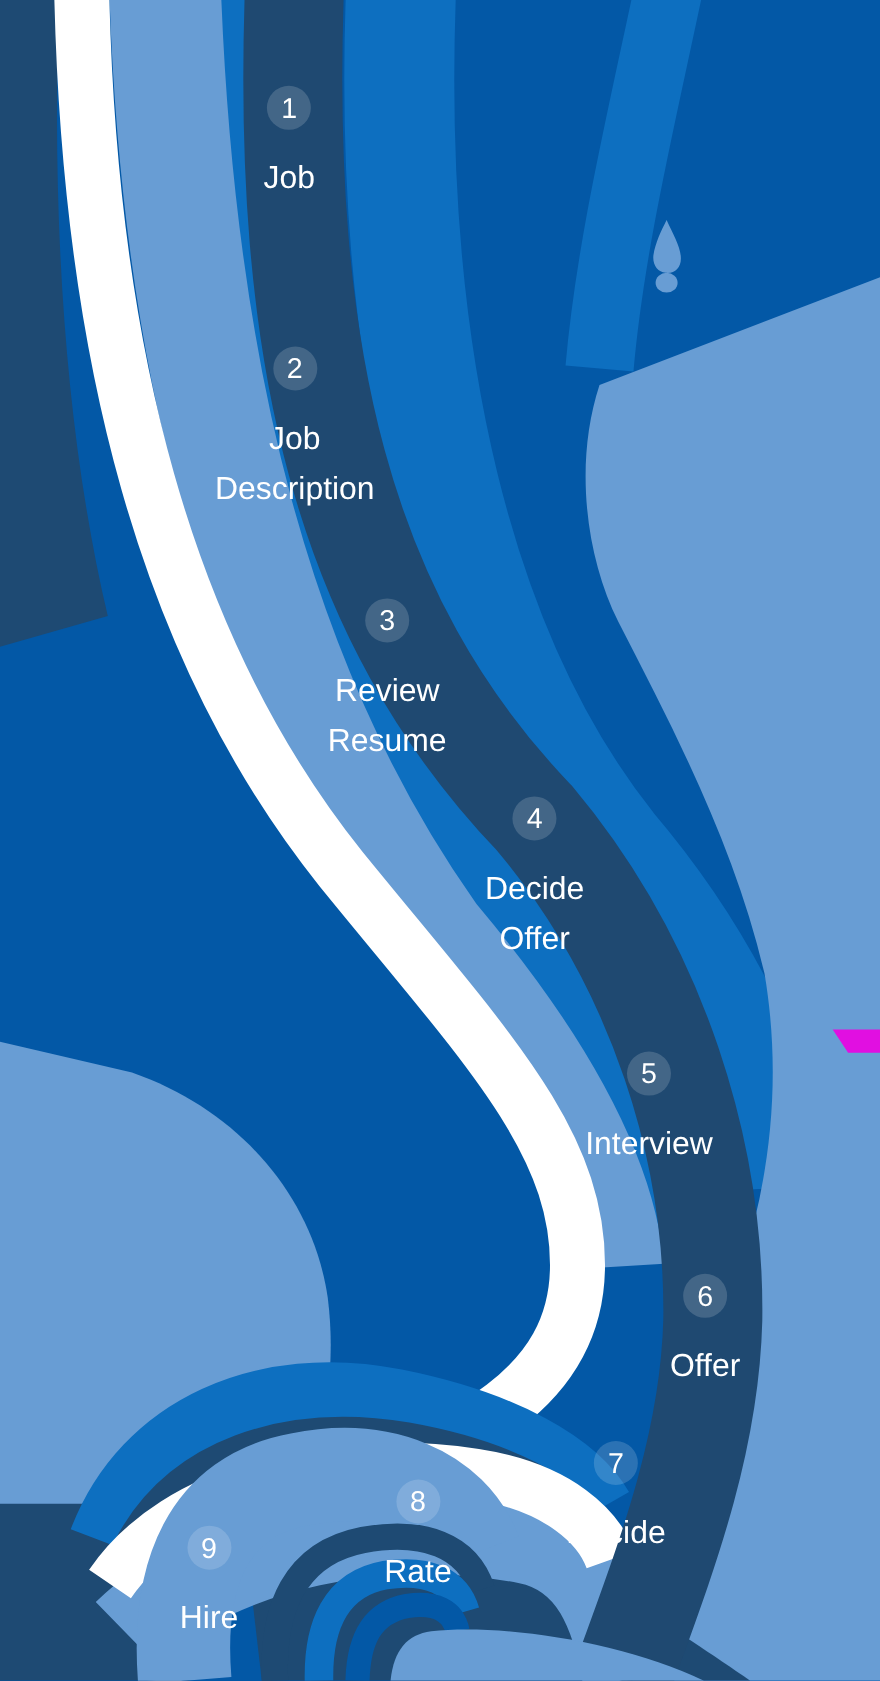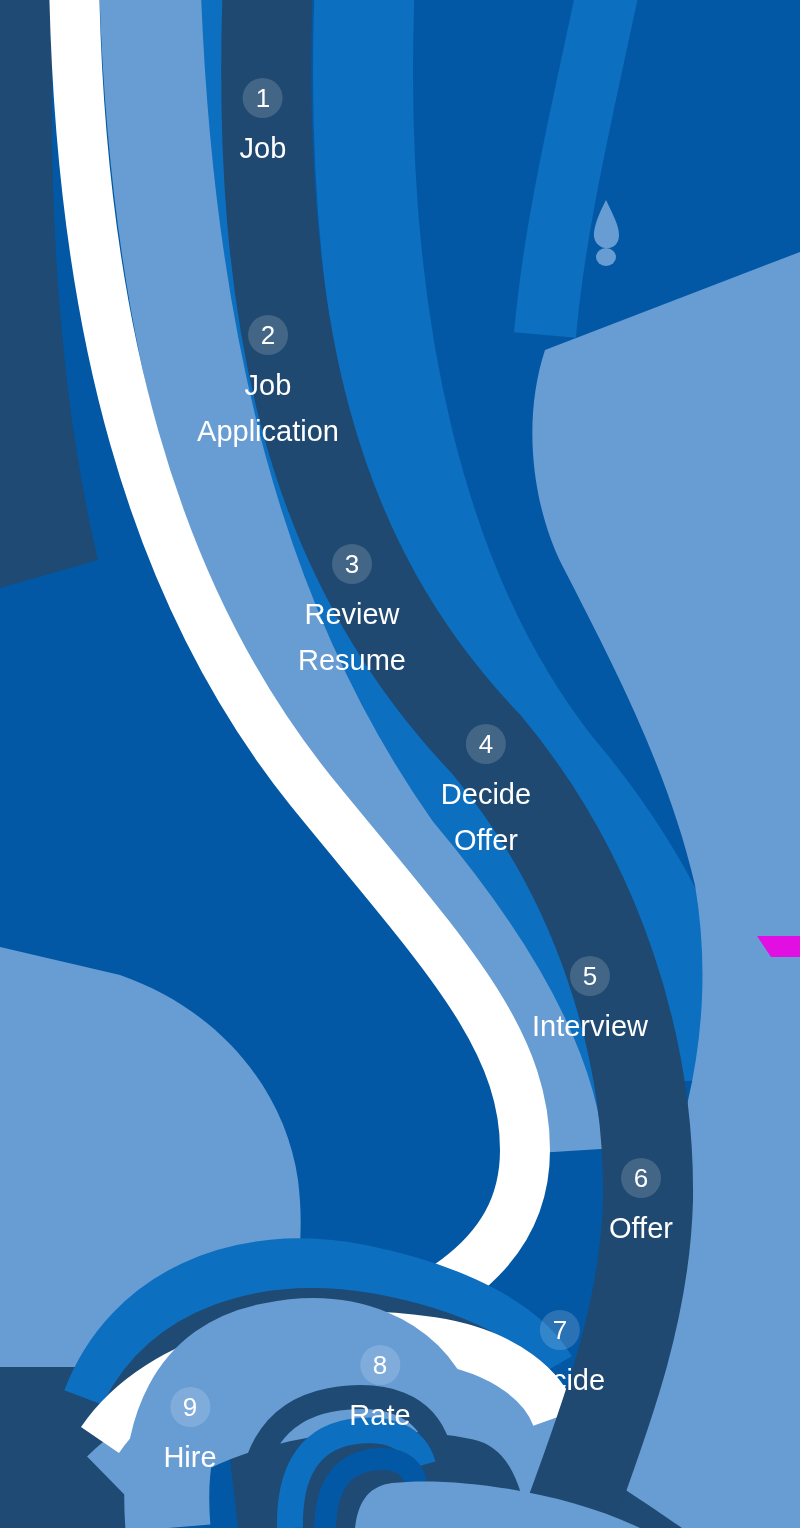--- a/index.html
+++ b/index.html
@@ -2,21 +2,21 @@
 <html><head>
 <meta charset="utf-8">
 <style>
   html,body{margin:0;padding:0;background:#0358a6;}
   #stage{position:relative;width:800px;height:1528px;overflow:hidden;font-family:"Liberation Sans",sans-serif;}
   #artwork{position:absolute;left:0;top:0;}
   .step{position:absolute;transform:translateX(-50%);text-align:center;color:#ffffff;}
   .badge{width:40px;height:40px;border-radius:50%;background:rgba(255,255,255,0.16);
          margin:0 auto;display:flex;align-items:center;justify-content:center;
          font-size:26px;line-height:1;color:#ffffff;}
-  .labels{margin-top:7px;}
+  .labels{margin-top:21px;}
   .line{font-size:29px;line-height:46px;white-space:nowrap;font-weight:400;}
   
   .s1{left:263px;top:78px;}  .s2{left:268px;top:315px;} .s3{left:352px;top:544px;}
   .s4{left:486px;top:724px;} .s5{left:590px;top:956px;} .s6{left:641px;top:1158px;}
   .s7{left:560px;top:1310px;}.s8{left:380px;top:1345px;}.s9{left:190px;top:1387px;}
 </style>
 </head>
 <body>
 
 <div id="stage">
@@ -69,21 +69,21 @@
     <div class="labels">
         <div class="line">Job</div>
       </div>
   </div>
   <div class="step s2">
     <div class="badge">
         <span>2</span>
       </div>
     <div class="labels">
         <div class="line">Job</div>
-    <div class="line">Application</div>
+    <div class="line">Description</div>
       </div>
   </div>
   <div class="step s3">
     <div class="badge">
         <span>3</span>
       </div>
     <div class="labels">
         <div class="line">Review</div>
     <div class="line">Resume</div>
       </div>

